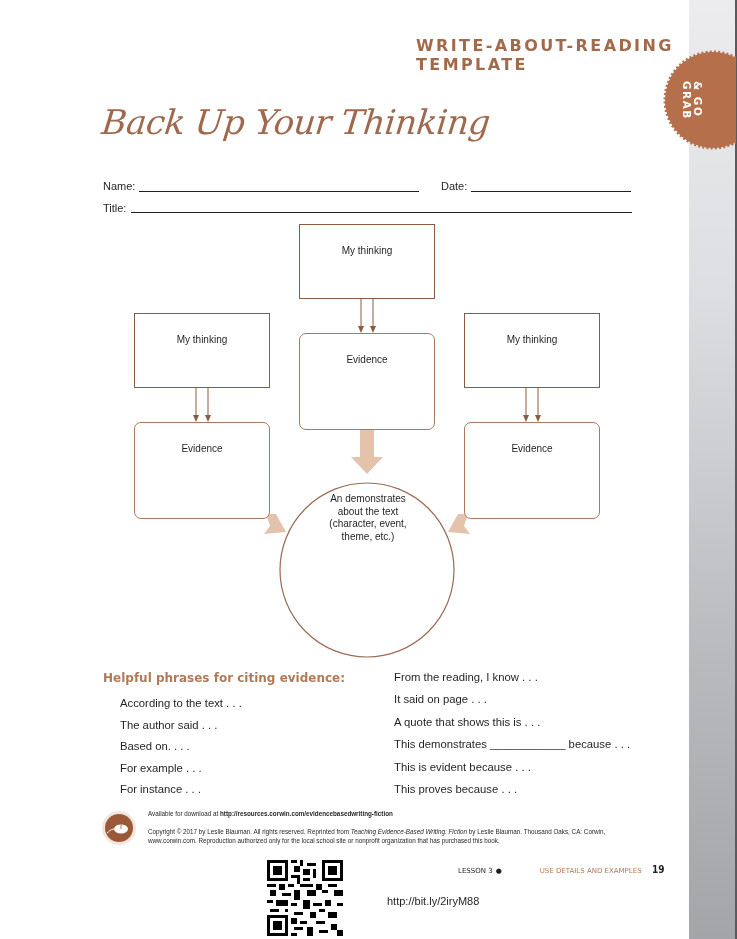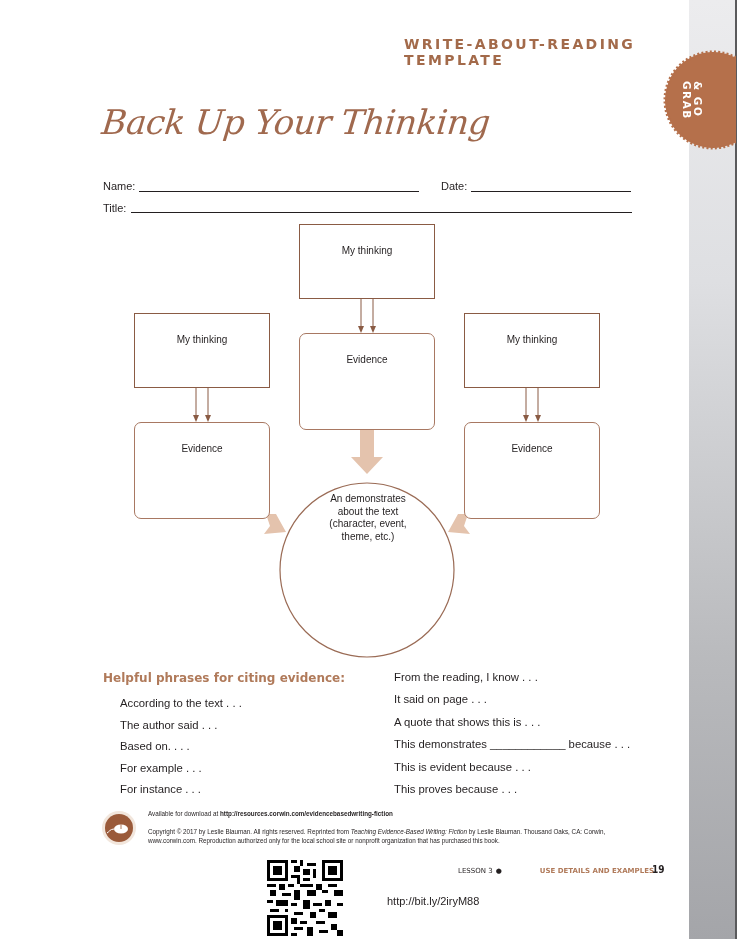--- a/index.html
+++ b/index.html
@@ -9,23 +9,23 @@
     font-family: "Liberation Sans", sans-serif;
     color: #231f20;
   }
   .gutter {
     position: absolute; left: 689px; top: 0; width: 48px; height: 939px;
     background: linear-gradient(to bottom, #ececee 0%, #dedfe2 30%, #b9babd 70%, #a4a5a9 100%);
     border-right: 2px solid #5a5a5c;
     box-sizing: border-box;
   }
   .kicker {
-    position: absolute; left: 404px; top: 36px;
+    position: absolute; left: 416px; top: 36px;
     font-family: "DejaVu Sans", sans-serif; font-weight: bold;
-    font-size: 14px; letter-spacing: 2.4px; color: #a36a4a;
+    font-size: 16px; letter-spacing: 2.4px; color: #a36a4a;
   }
   .badge {
     position: absolute; left: 663px; top: 48px; width: 100px; height: 104px;
   }
   .badge svg { display: block; }
   .badge-text {
     position: absolute; left: 672px; top: 78px; width: 40px; height: 46px;
     color: #fff; font-family: "DejaVu Sans", sans-serif; font-weight: bold;
     font-size: 10.5px; letter-spacing: 1.5px; line-height: 11px;
     transform: rotate(90deg); transform-origin: center;
@@ -56,21 +56,21 @@
     font-family: "DejaVu Sans", sans-serif; font-weight: bold;
     font-size: 12px; color: #b07a5a;
   }
   .phrase { position: absolute; font-size: 11.3px; color: #231f20; white-space: nowrap; }
   .footer-icon { position: absolute; left: 101px; top: 810px; width: 36px; height: 36px; }
   .avail { position: absolute; left: 148px; top: 810px; font-size: 6.3px; color: #231f20; }
   .avail b { font-weight: bold; }
   .copyright { position: absolute; left: 148px; top: 828px; width: 485px; font-size: 6.3px; line-height: 8.5px; color: #231f20; }
   .lesson { position: absolute; left: 458px; top: 867px; font-size: 7px; color: #231f20; font-family: "DejaVu Sans", sans-serif; }
   .lesson .dot { color: #231f20; margin: 0 3px; }
-  .lesson .accent { color: #b07a5a; font-weight: bold; padding-left: 35px; }
+  .lesson .accent { color: #b07a5a; font-weight: normal; padding-left: 35px; }
   .pagenum { position: absolute; left: 652px; top: 864px; font-size: 10px; font-weight: bold; color: #231f20; font-family: "DejaVu Sans Condensed", "DejaVu Sans", sans-serif; }
   .qr { position: absolute; left: 267px; top: 860px; width: 76px; height: 76px; }
   .qr-url { position: absolute; left: 351px; top: 895px; font-size: 11px; color: #231f20; padding-left: 36px; }
 </style>
 </head>
 <body>
 
 <div class="gutter"></div>
 
 <div class="kicker">WRITE-ABOUT-READING TEMPLATE</div>

